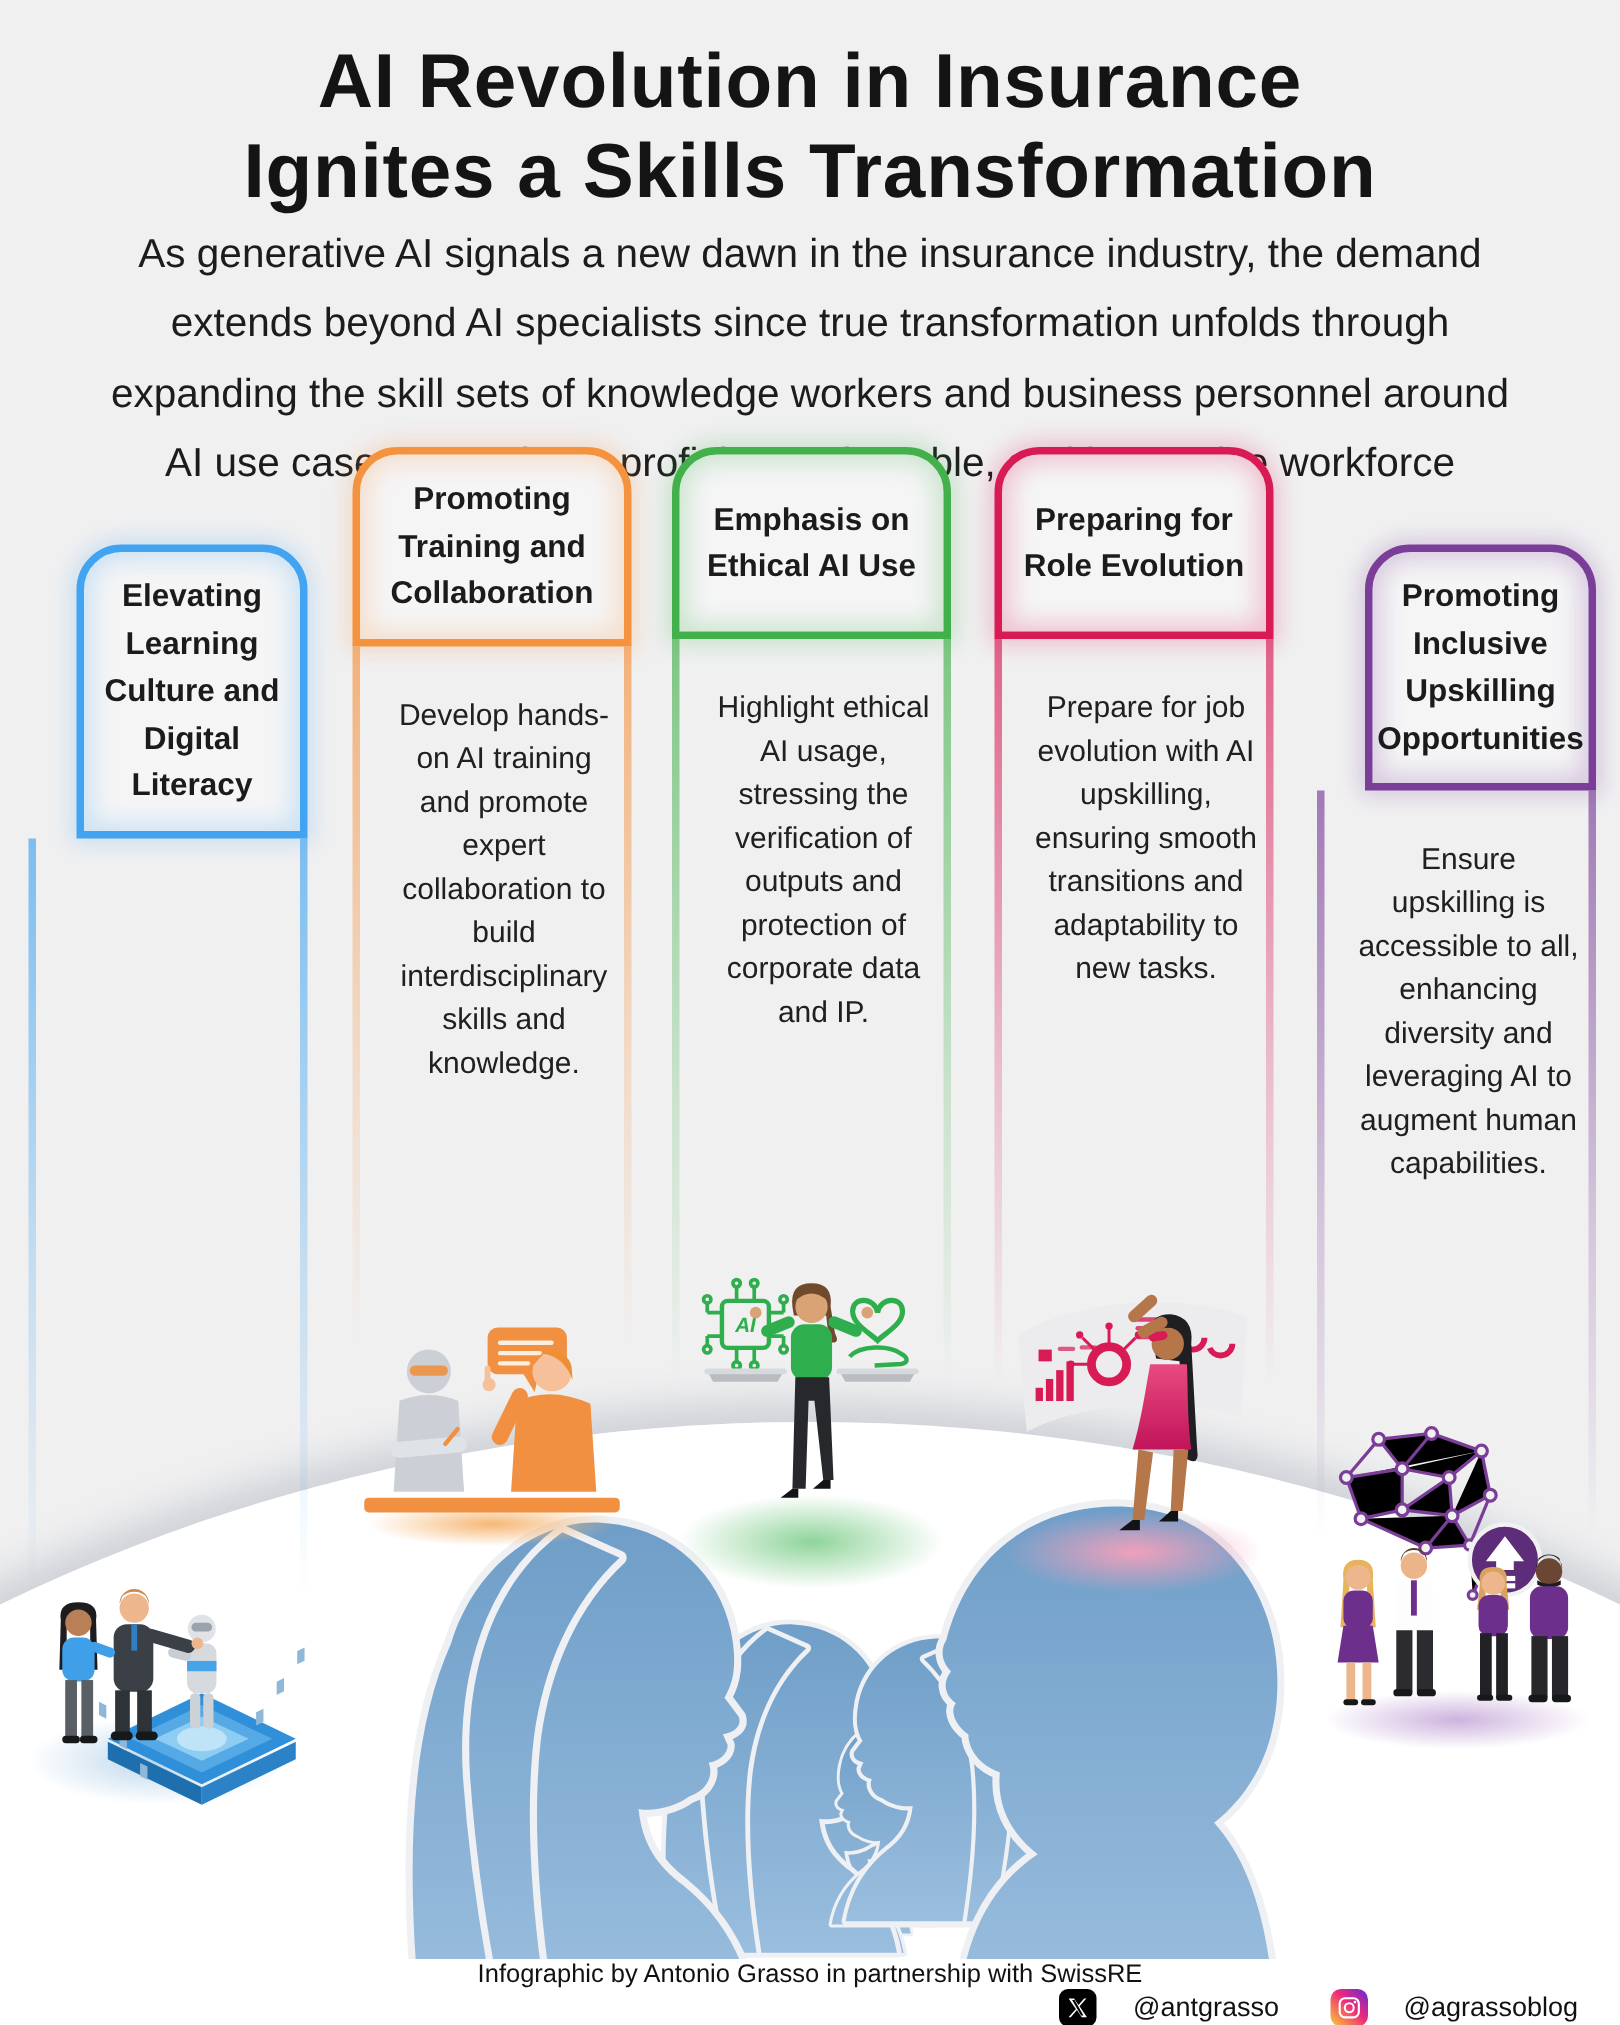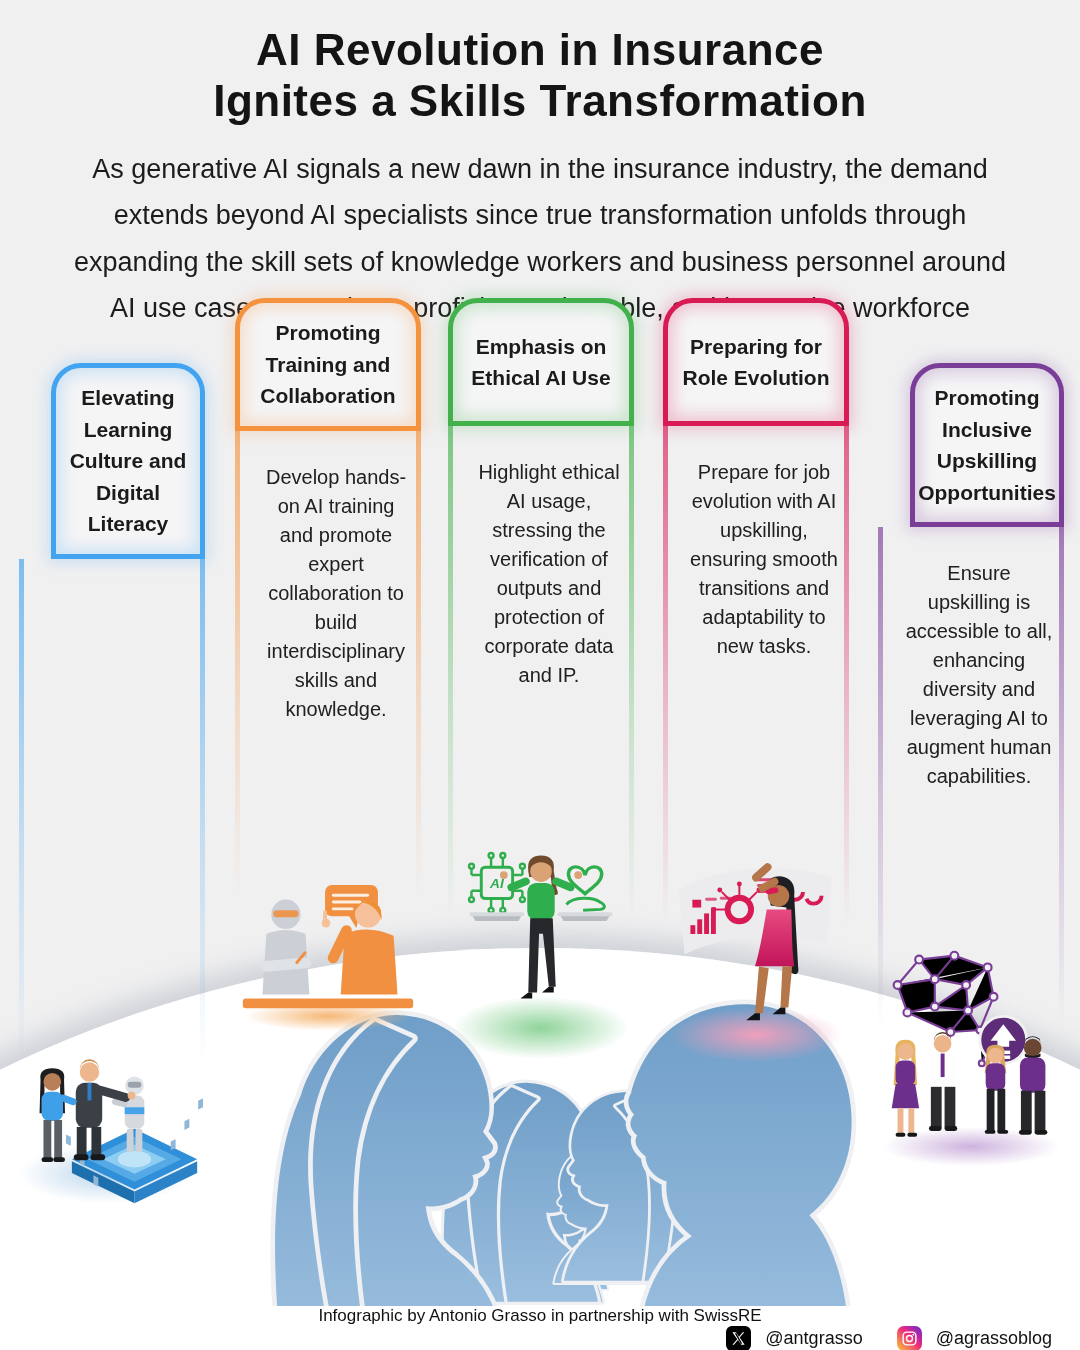--- a/index.html
+++ b/index.html
@@ -2,21 +2,21 @@
 <html><head>
 <meta charset="utf-8">
 <style>
   html,body{margin:0;padding:0;background:#d8d8da;}
   .poster{
     position:relative; width:1080px; height:1350px; overflow:hidden;
     background:#f0f0f1; font-family:"Liberation Sans", sans-serif; margin:0 auto;
   }
   .title{
     position:absolute; top:24px; left:0; width:100%; text-align:center;
-    font-size:44px; line-height:1.17; font-weight:700; color:#141414;
+    font-size:51px; line-height:1.17; font-weight:700; color:#141414;
     white-space:pre-line; letter-spacing:.5px;
   }
   .subtitle{
     position:absolute; top:146px; left:70px; width:940px; text-align:center;
     font-size:27px; line-height:1.72; color:#1c1c1c; font-weight:500;
   }
   
   .card{position:absolute; width:186px; z-index:3;}
   .card-header{
     position:relative;
@@ -59,21 +59,21 @@
     box-shadow:0 0 24px 14px rgba(166,172,184,0.45);
   }
   .silhouettes{position:absolute; left:170px; top:985px; width:740px; height:325px; z-index:2;}
   
   .footer{
     position:absolute; left:0; bottom:0; width:100%; height:44px; background:#ffffff;
     display:flex; align-items:center; padding:0 28px; box-sizing:border-box; z-index:6;
     font-size:17px; color:#111;flex-direction:column;
   }
   .footer-right{margin-left:auto; display:flex; align-items:center; gap:34px;}
-  .social{display:flex; align-items:center; gap:14px; font-size:18px; color:#111;}
+  .social{display:flex; align-items:center; gap:24px; font-size:18px; color:#111;}
   .x-badge{
     width:25px; height:25px; border-radius:6px; background:#000; color:#fff;
     display:flex; align-items:center; justify-content:center;
   }
   .ig-badge{
     width:25px; height:25px; border-radius:7px;
     background:linear-gradient(45deg,#f9ce34 0%,#ee2a7b 55%,#6228d7 100%);
     display:flex; align-items:center; justify-content:center;
   }
 </style>

